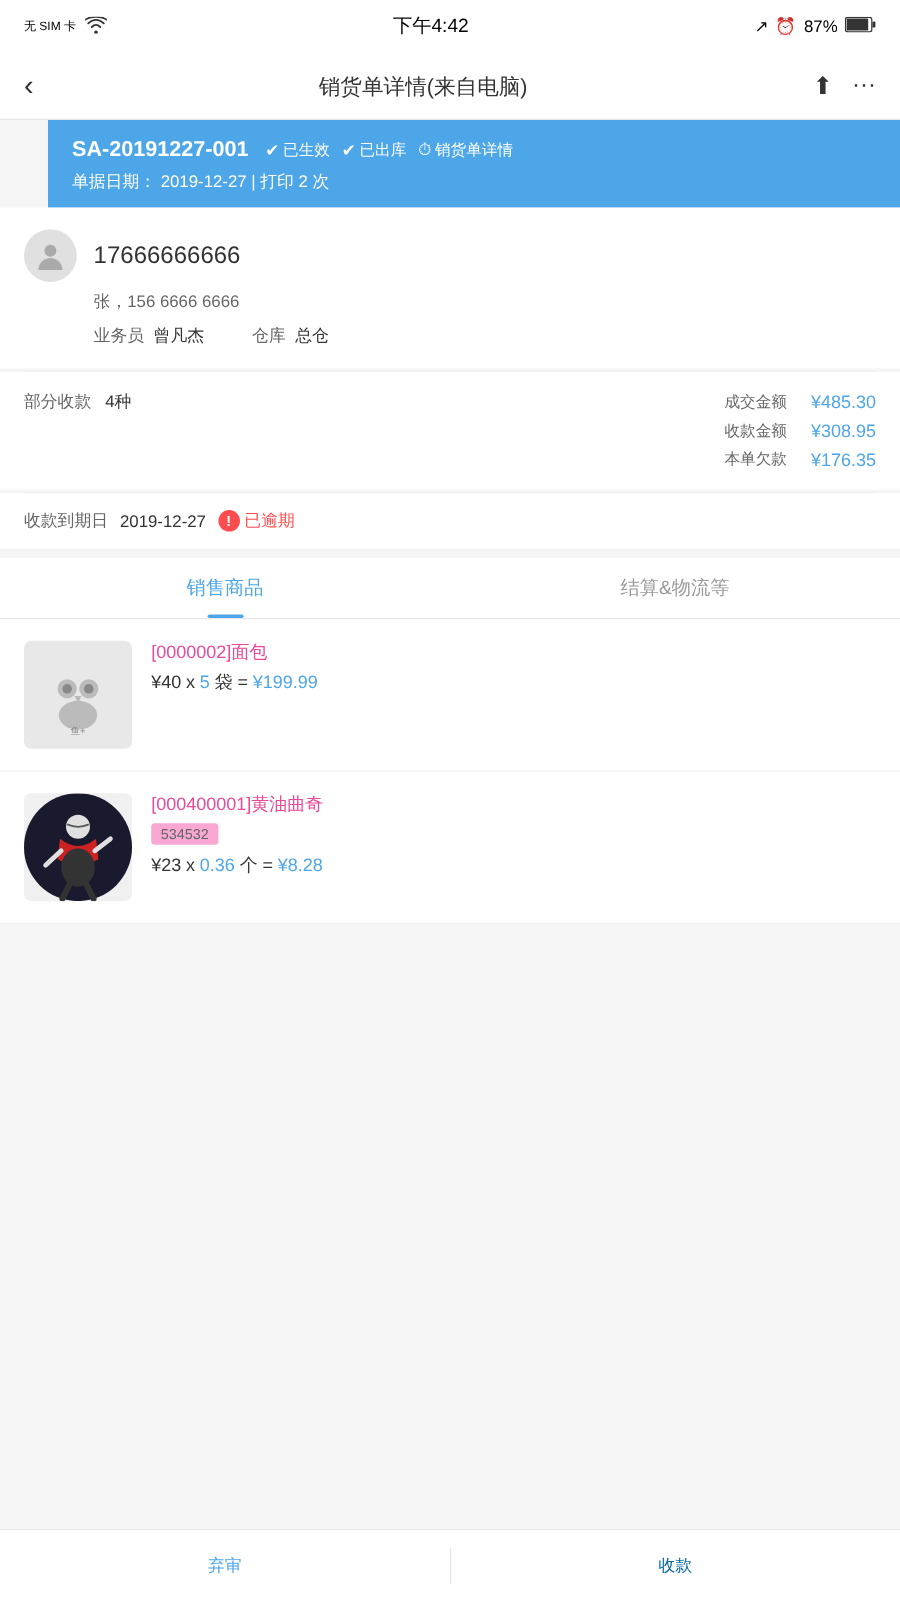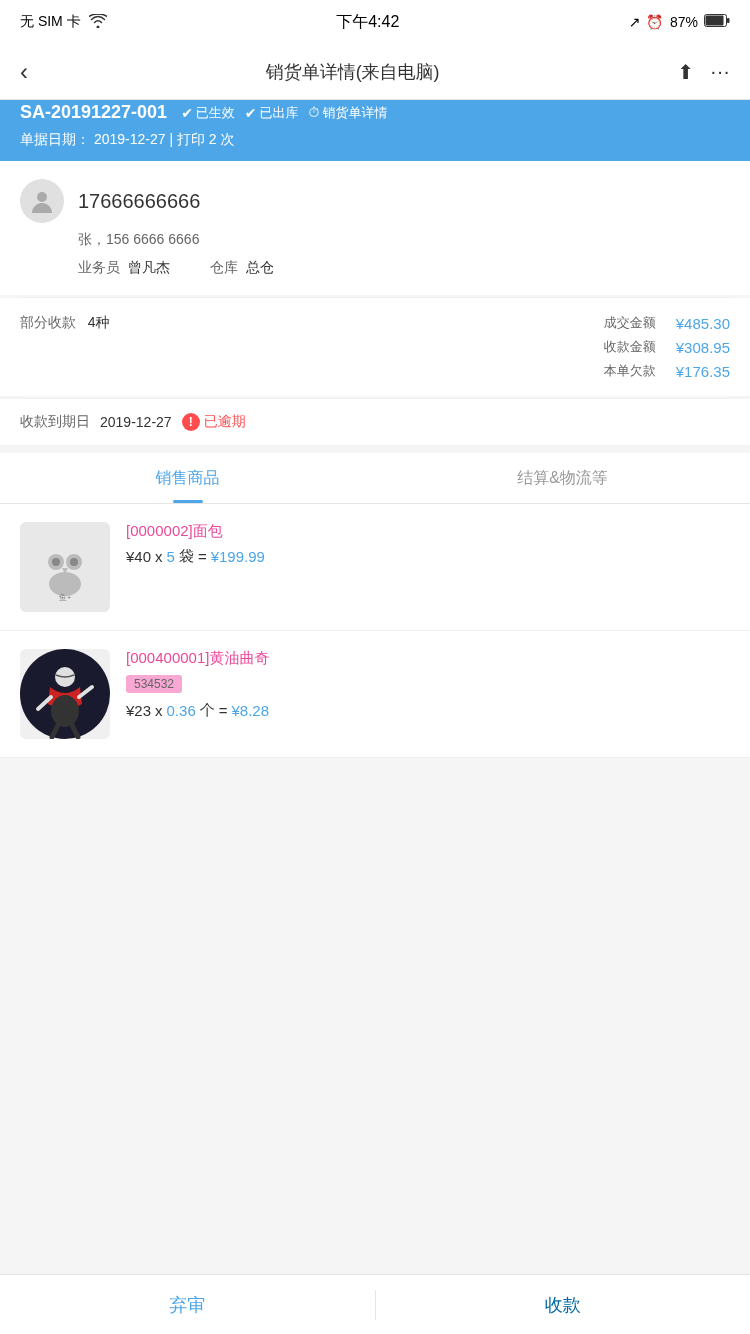--- a/index.html
+++ b/index.html
@@ -16,21 +16,21 @@
     .status-bar {
       background: #fff;
       height: 44px;
       display: flex;
       align-items: center;
       justify-content: space-between;
       padding: 0 20px;
       font-size: 14px;
       font-weight: 500;
     }
-    .status-left { display: flex; align-items: center; gap: 8px; font-size: 14px; }
+    .status-left { display: flex; align-items: center; gap: 8px; font-size: 10px; }
     .status-center { font-size: 16px; font-weight: 500; text-align: right; }
     .status-right { display: flex; align-items: center; gap: 6px; font-size: 14px; }
 
     
     .nav-bar {
       background: #fff;
       height: 56px;
       display: flex;
       align-items: center;
       justify-content: space-between;
@@ -38,21 +38,22 @@
       border-bottom: 1px solid #e5e5e5;
     }
     .nav-back { font-size: 24px; color: #333; cursor: pointer; }
     .nav-title { font-size: 18px; font-weight: 500; color: #333; }
     .nav-actions { display: flex; align-items: center; gap: 16px; }
     .nav-icon { font-size: 20px; color: #333; cursor: pointer; }
 
     
     .order-header {
       background: #4da6e8;
-      padding: 2px 20px 12px;
+      padding: 14px 20px 12px;
+      margin-left: 40px;
     }
     .order-id-row {
       display: flex;
       align-items: center;
       gap: 14px;
       margin-bottom: 8px;
     }
     .order-id {
       font-size: 18px;
       font-weight: bold;
@@ -289,21 +290,21 @@
       height: 60px;
       background: #fff;
       border-top: 1px solid #e5e5e5;
       display: flex;
     }
     .bottom-btn {
       flex: 1;
       display: flex;
       align-items: center;
       justify-content: center;
-      font-size: 18px;
+      font-size: 14px;
       cursor: pointer;
       border: none;
       background: transparent;
     }
     .bottom-btn.cancel { color: #4da6e8; }
     .bottom-btn.confirm { color: #0369a1; }
     .bottom-divider {
       width: 1px;
       height: 30px;
       background: #e5e5e5;

